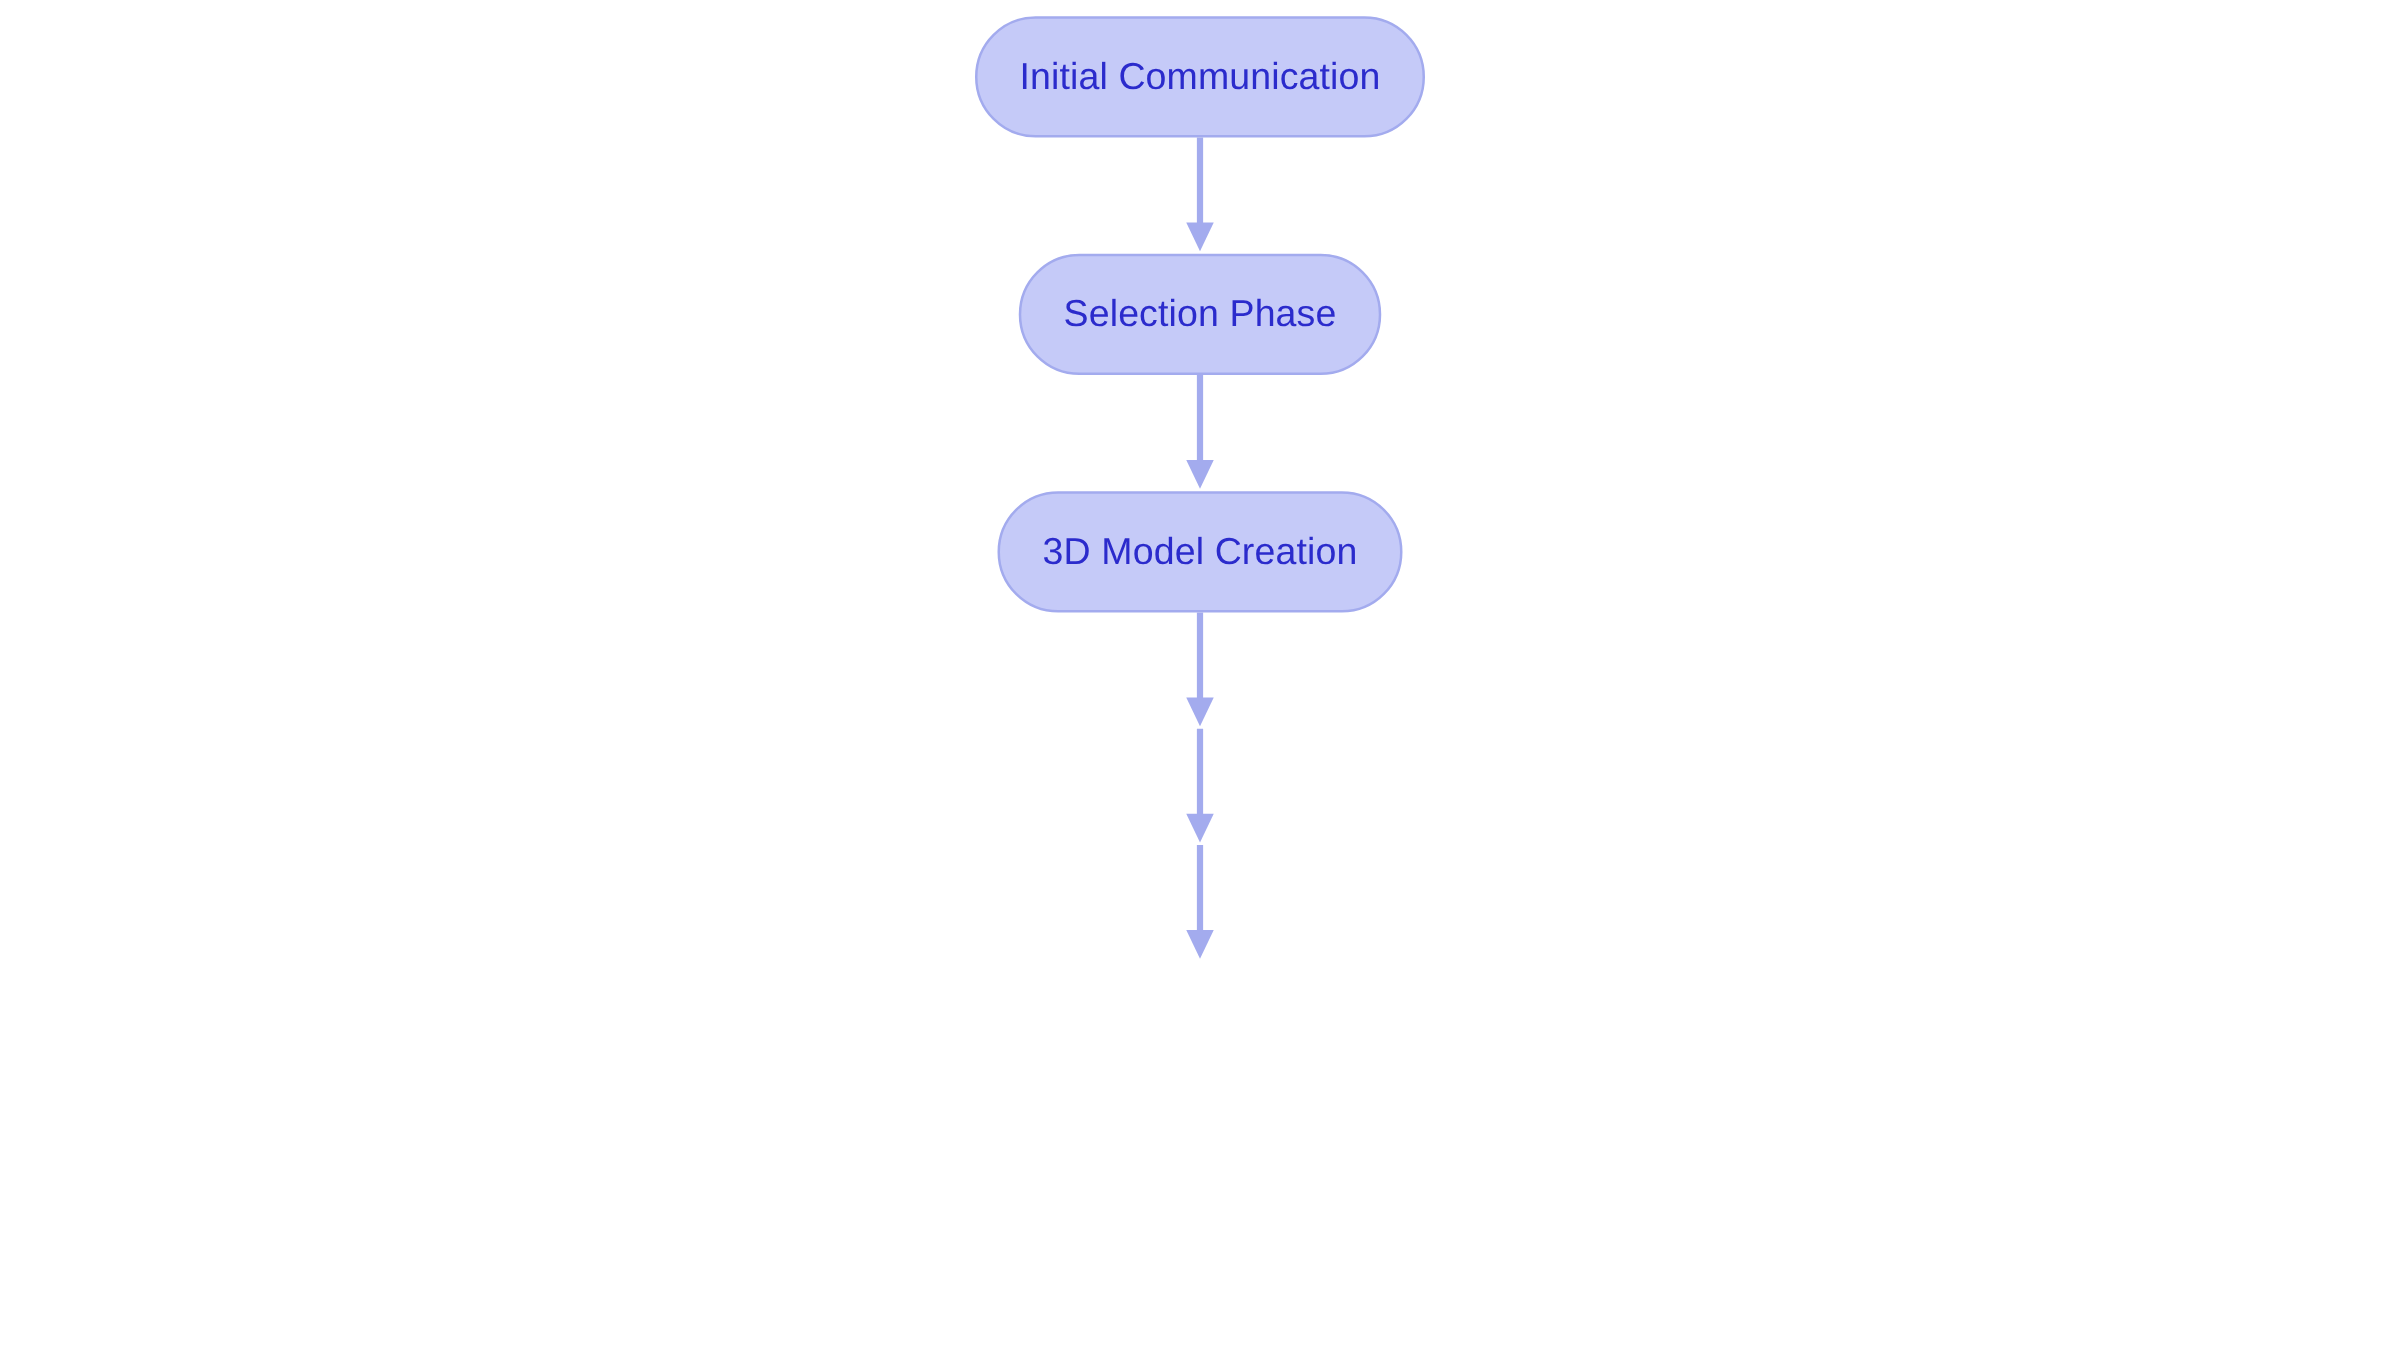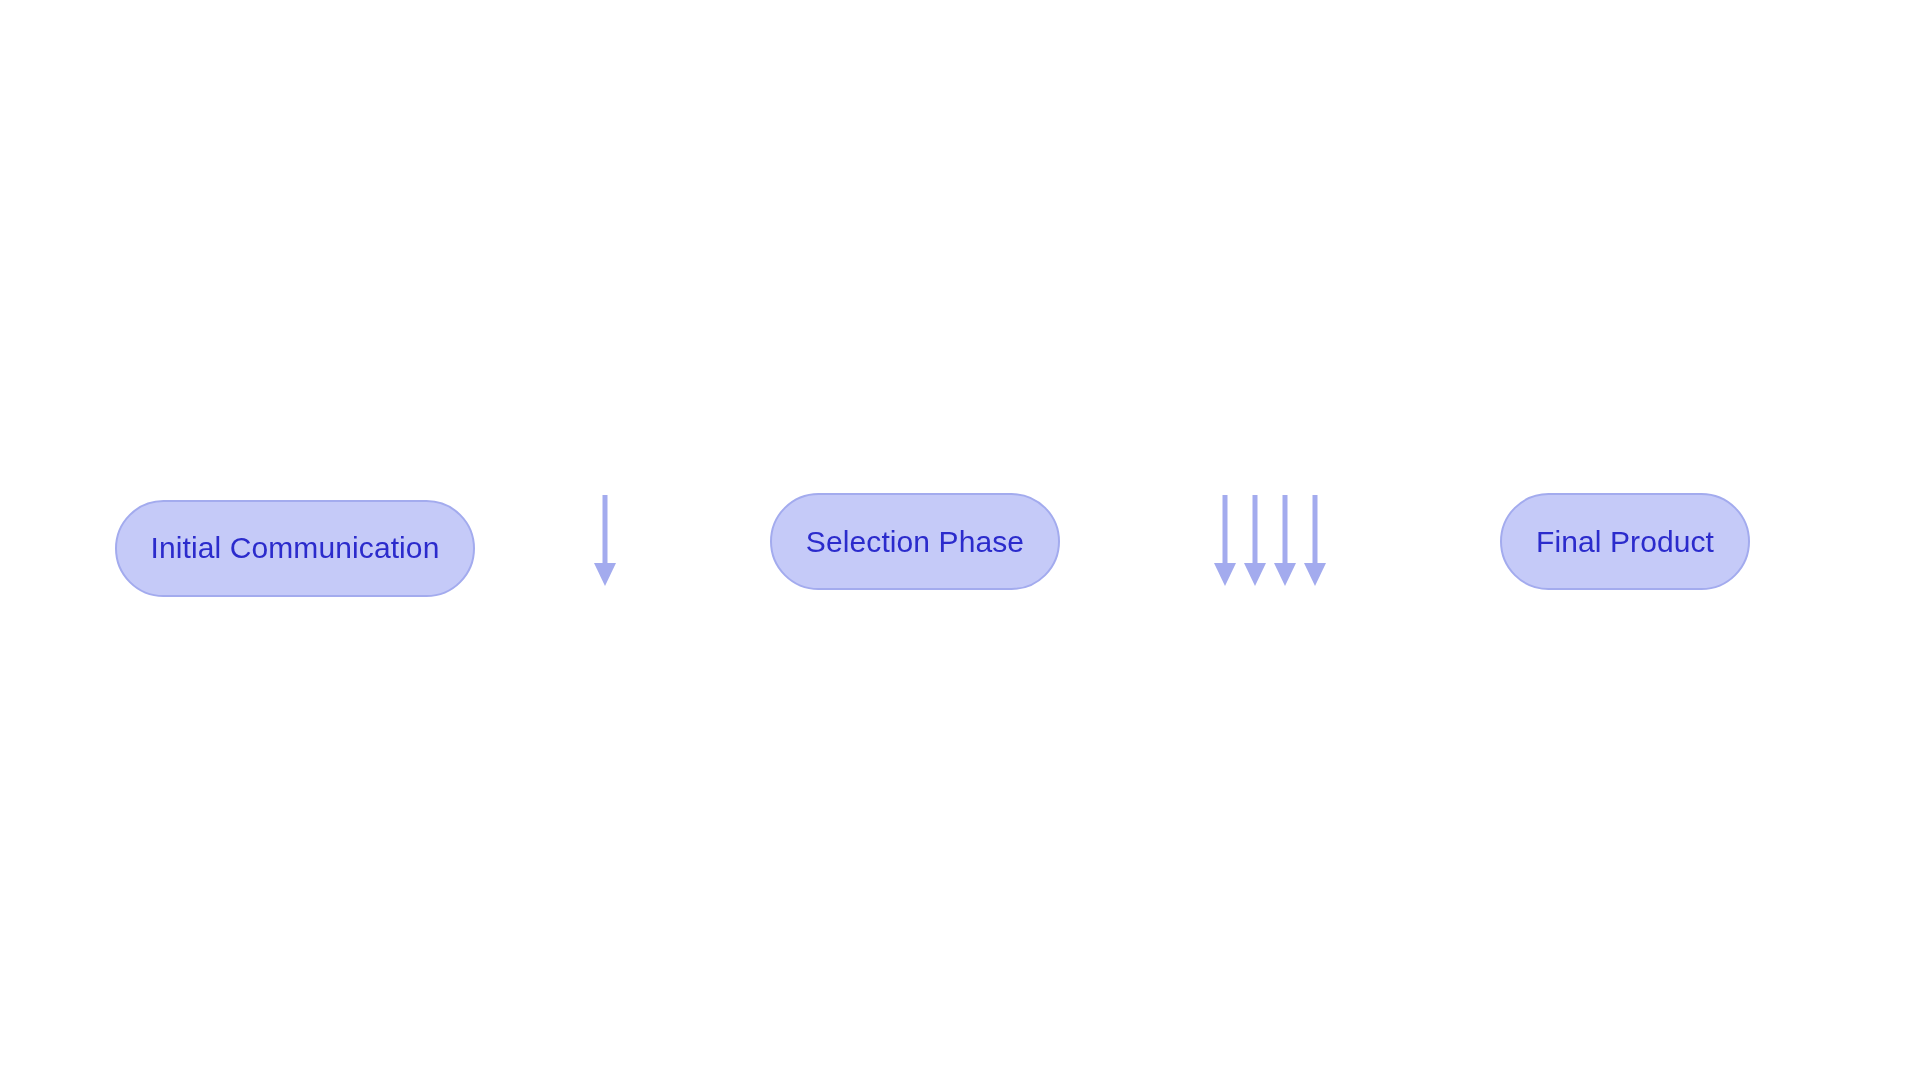--- a/index.html
+++ b/index.html
@@ -22,20 +22,21 @@
     background: #ffffff;
   }
 
   .flow-column {
     position: absolute;
     left: 0;
     top: 0;
     width: 1920px;
     height: 1083px;
     display: flex;
+    flex-direction: column;
     align-items: center;
   }
 
   .node-row {
     display: flex;
     justify-content: center;
     align-items: center;
     width: 100%;
   }
 
@@ -100,20 +101,25 @@
       </div>
     </div>
 
     <div class="connector">
       <svg width="30" height="93" viewBox="0 0 30 93" aria-hidden="true">
         <line x1="15" y1="0" x2="15" y2="72" stroke="#a3abee" stroke-width="5"></line>
         <polygon points="15,91 4,68 26,68" fill="#a3abee"></polygon>
       </svg>
     </div>
 
+    <div class="node-row">
+      <div class="node">
+        <span class="node-label">3D Model Creation</span>
+      </div>
+    </div>
 
     <div class="connector">
       <svg width="30" height="93" viewBox="0 0 30 93" aria-hidden="true">
         <line x1="15" y1="0" x2="15" y2="72" stroke="#a3abee" stroke-width="5"></line>
         <polygon points="15,91 4,68 26,68" fill="#a3abee"></polygon>
       </svg>
     </div>
 
 
     <div class="connector">
@@ -124,20 +130,15 @@
     </div>
 
 
     <div class="connector">
       <svg width="30" height="93" viewBox="0 0 30 93" aria-hidden="true">
         <line x1="15" y1="0" x2="15" y2="72" stroke="#a3abee" stroke-width="5"></line>
         <polygon points="15,91 4,68 26,68" fill="#a3abee"></polygon>
       </svg>
     </div>
 
-    <div class="node-row">
-      <div class="node">
-        <span class="node-label">Final Product</span>
-      </div>
-    </div>
 
   </div>
 </div>
 
 </body></html>

